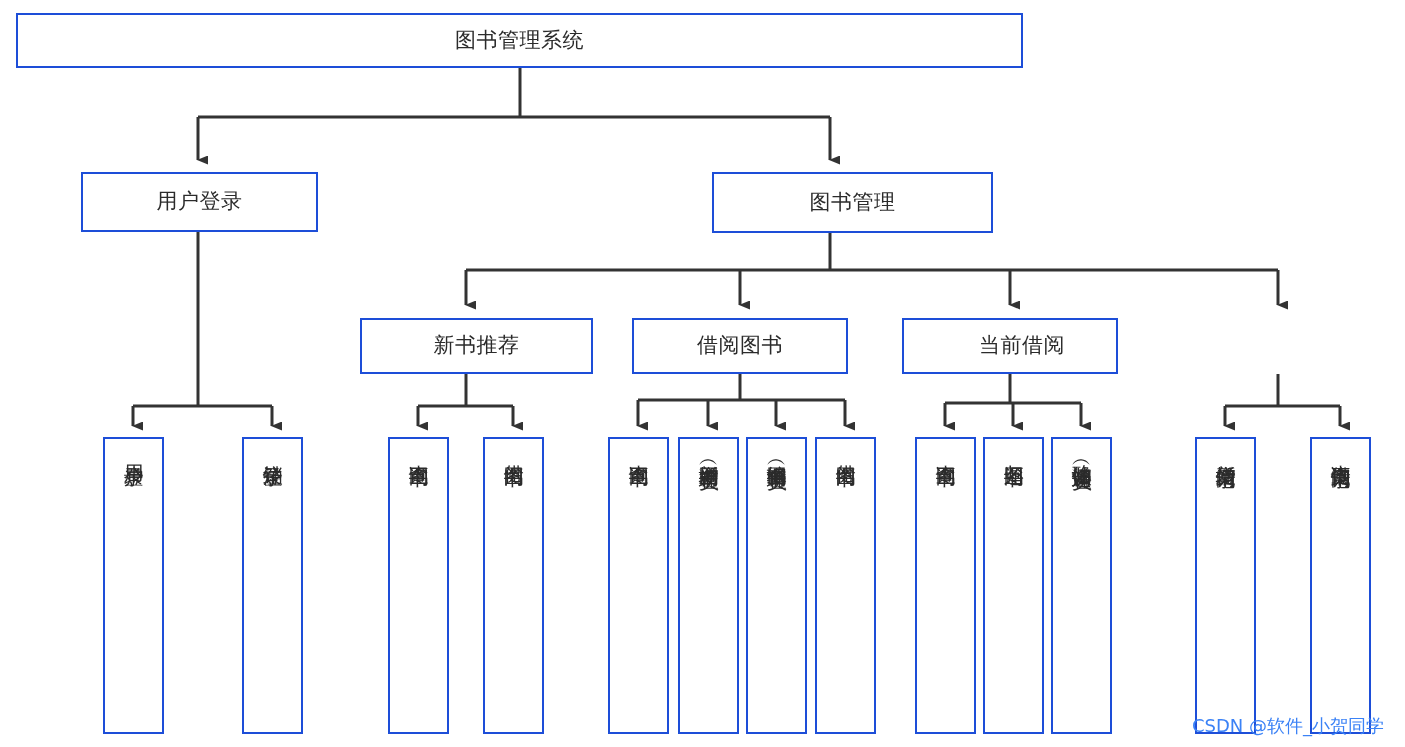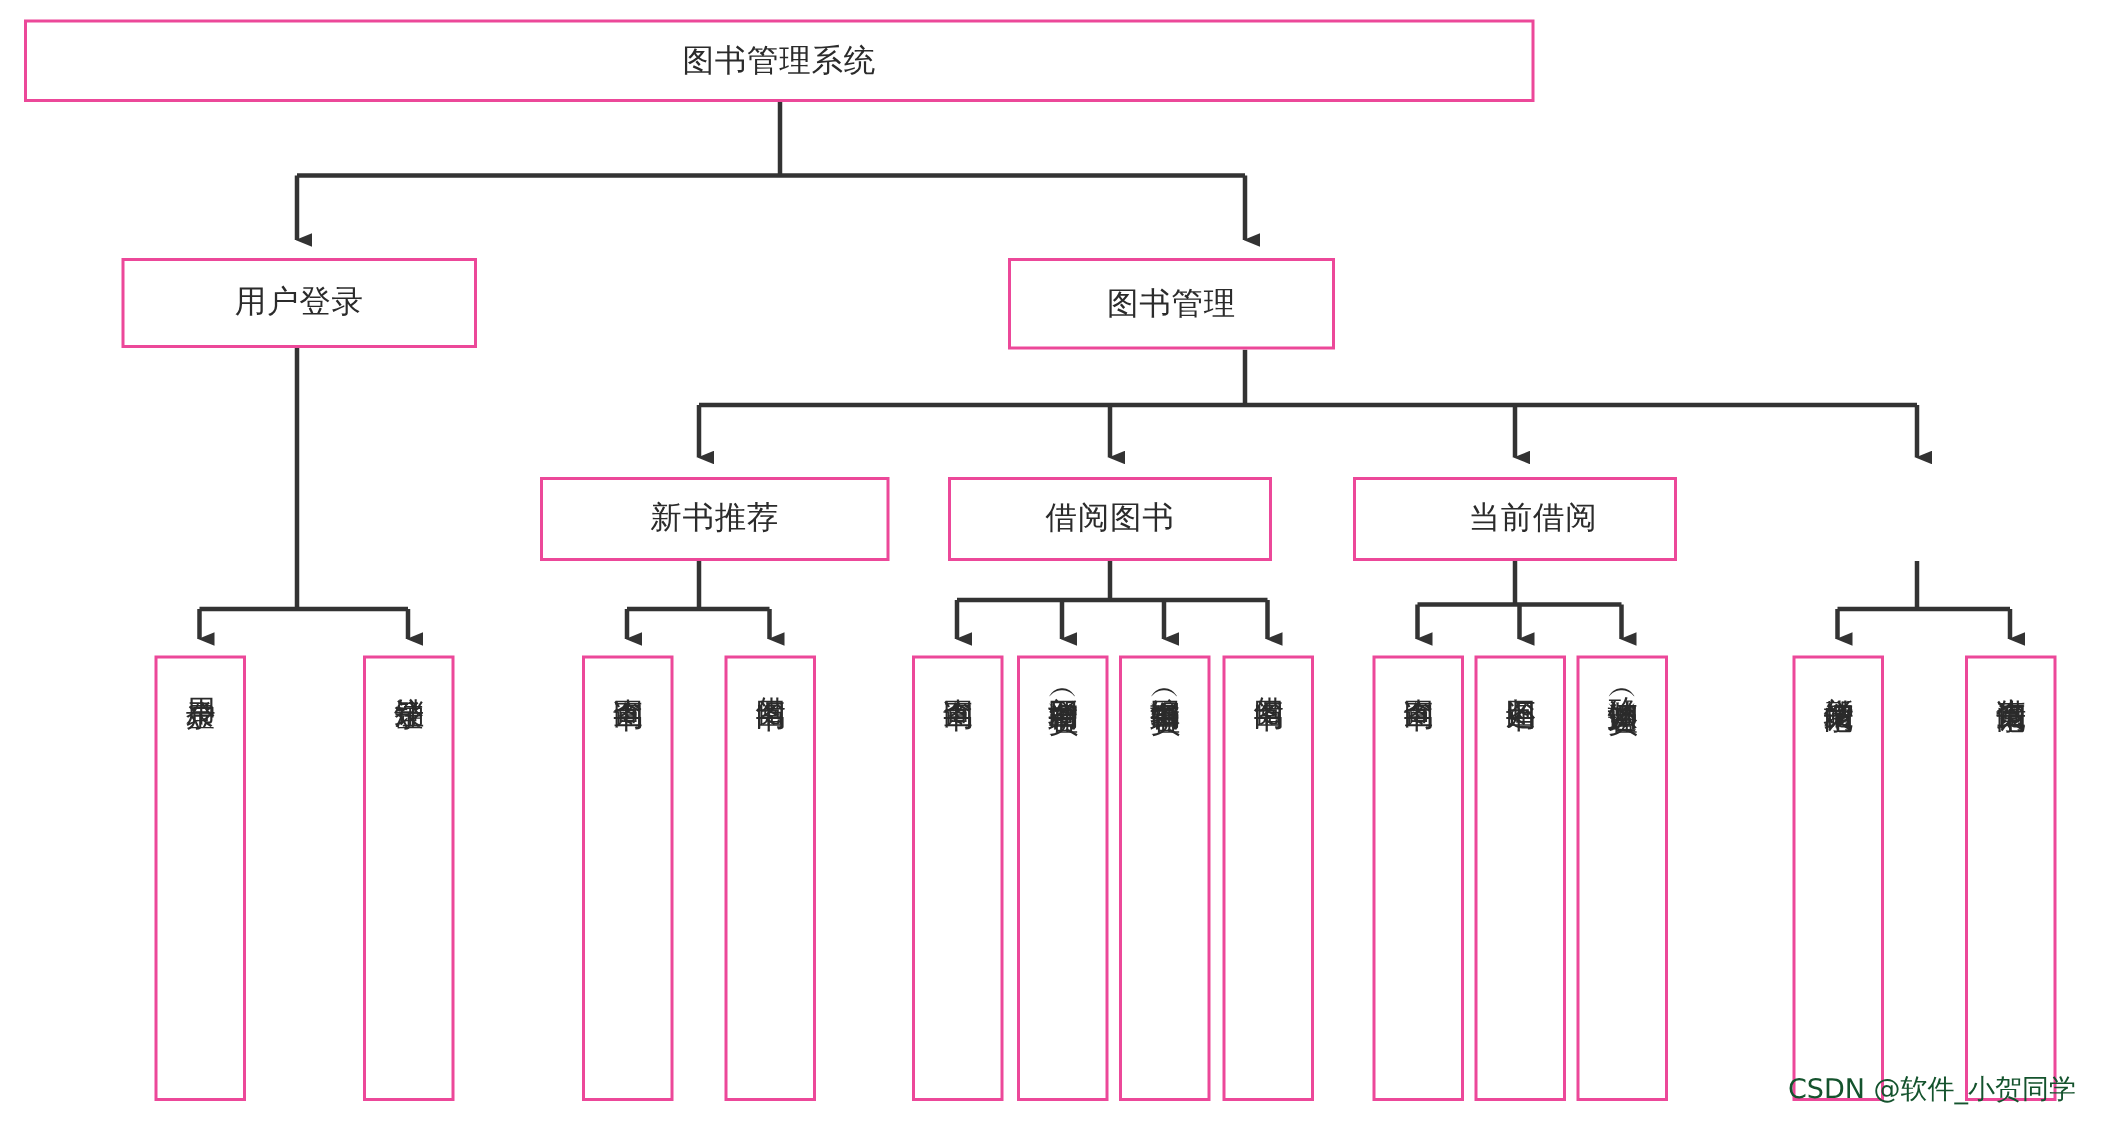--- a/index.html
+++ b/index.html
@@ -23,21 +23,21 @@
     left: 0;
     top: 0;
     width: 1405px;
     height: 747px;
     pointer-events: none;
   }
   .node {
     position: absolute;
     box-sizing: border-box;
     background: #ffffff;
-    border: 2px solid #ec4899;
+    border: 2px solid #1d4ed8;
     display: flex;
     align-items: center;
     justify-content: center;
     color: #2b2b2b;
     z-index: 2;
   }
   .node-h {
     font-size: 21px;
     line-height: 1.2;
     letter-spacing: 0.5px;
@@ -54,21 +54,21 @@
     line-height: 1.28;
     letter-spacing: 1px;
     color: #2b2b2b;
     white-space: nowrap;
   }
   #watermark {
     position: absolute;
     left: 1192px;
     top: 714px;
     font-size: 18px;
-    color: #14532d;
+    color: #3b82f6;
     white-space: nowrap;
     z-index: 5;
     font-family: "DejaVu Sans", "Liberation Sans", sans-serif;
   }
 </style>
 </head>
 <body>
 
 <div id="diagram-root">
 
@@ -128,21 +128,21 @@
     </g>
   </svg>
 
   <div class="node node-h" style="left:16px; top:13px; width:1007px; height:55px;">
     <span>图书管理系统</span>
   </div>
 
   <div class="node node-h" style="left:81px; top:172px; width:237px; height:60px;">
     <span>用户登录</span>
   </div>
-  <div class="node node-h" style="left:672px; top:172px; width:218px; height:61px;align-items:center;">
+  <div class="node node-h" style="left:712px; top:172px; width:281px; height:61px;align-items:center;">
     <span>图书管理</span>
   </div>
 
   <div class="node node-h" style="left:360px; top:318px; width:233px; height:56px;font-family:Liberation Serif, serif;">
     <span>新书推荐</span>
   </div>
   <div class="node node-h" style="left:632px; top:318px; width:216px; height:56px;">
     <span>借阅图书</span>
   </div>
   <div class="node node-h" style="left:902px; top:318px; width:216px; height:56px;padding-left:24px;">

